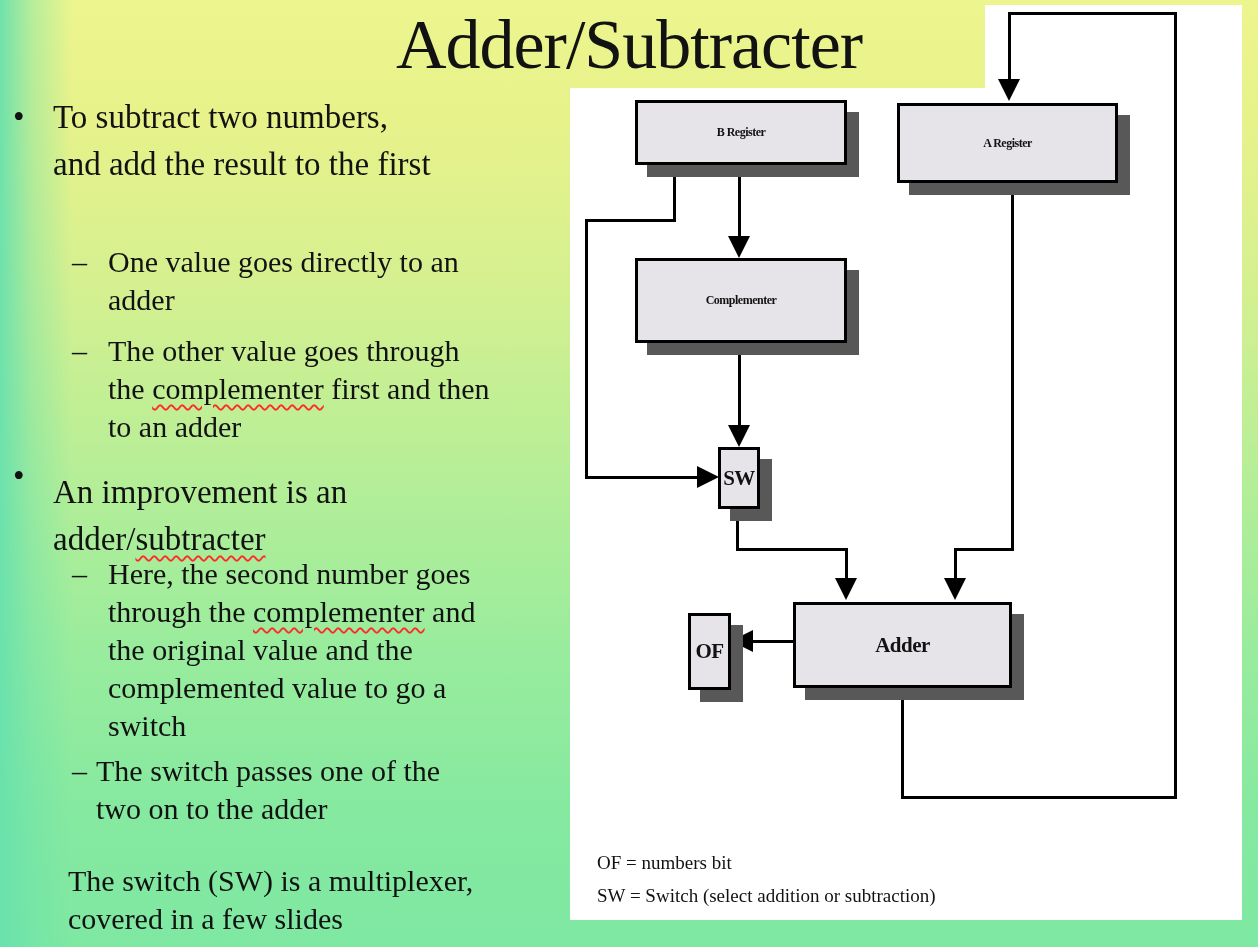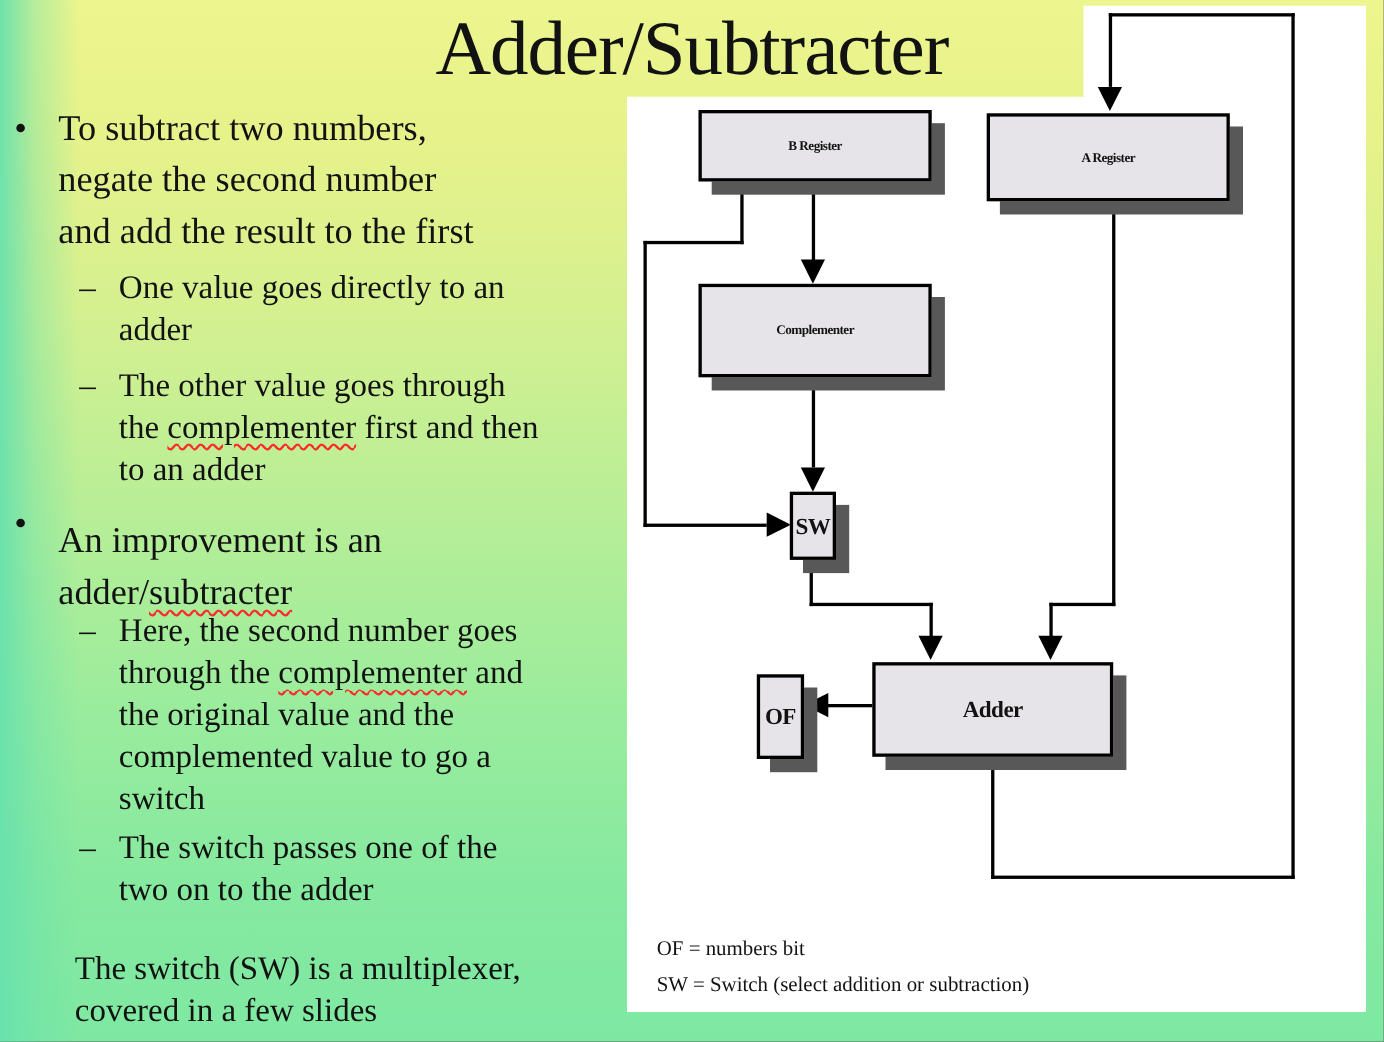--- a/index.html
+++ b/index.html
@@ -61,21 +61,20 @@
 <div id="slide">
 
   <div class="panel"></div>
 
   <div class="title">Adder/Subtracter</div>
 
   <div class="li" style="left:13px;top:94px;">
     <span class="mk1">•</span>
     <div class="tx1" style="margin-left:40px;">
       <div>To subtract two numbers,</div>
-      <div>negate the second number</div>
       <div>and add the result to the first</div>
     </div>
   </div>
 
   <div class="li" style="left:72px;top:243px;">
     <span class="mk2">–</span>
     <div class="tx2" style="margin-left:36px;">
       <div>One value goes directly to an</div>
       <div>adder</div>
     </div>
@@ -104,21 +103,21 @@
       <div>Here, the second number goes</div>
       <div><span>through the </span><span class="sq">complementer</span><span> and</span></div>
       <div>the original value and the</div>
       <div>complemented value to go a</div>
       <div>switch</div>
     </div>
   </div>
 
   <div class="li" style="left:72px;top:752px;">
     <span class="mk2">–</span>
-    <div class="tx2" style="margin-left:36px;">
+    <div class="tx2" style="margin-left:24px;">
       <div>The switch passes one of the</div>
       <div>two on to the adder</div>
     </div>
   </div>
 
   <div class="li" style="left:68px;top:862px;">
     <div class="tx2">
       <div>The switch (SW) is a multiplexer,</div>
       <div>covered in a few slides</div>
     </div>

